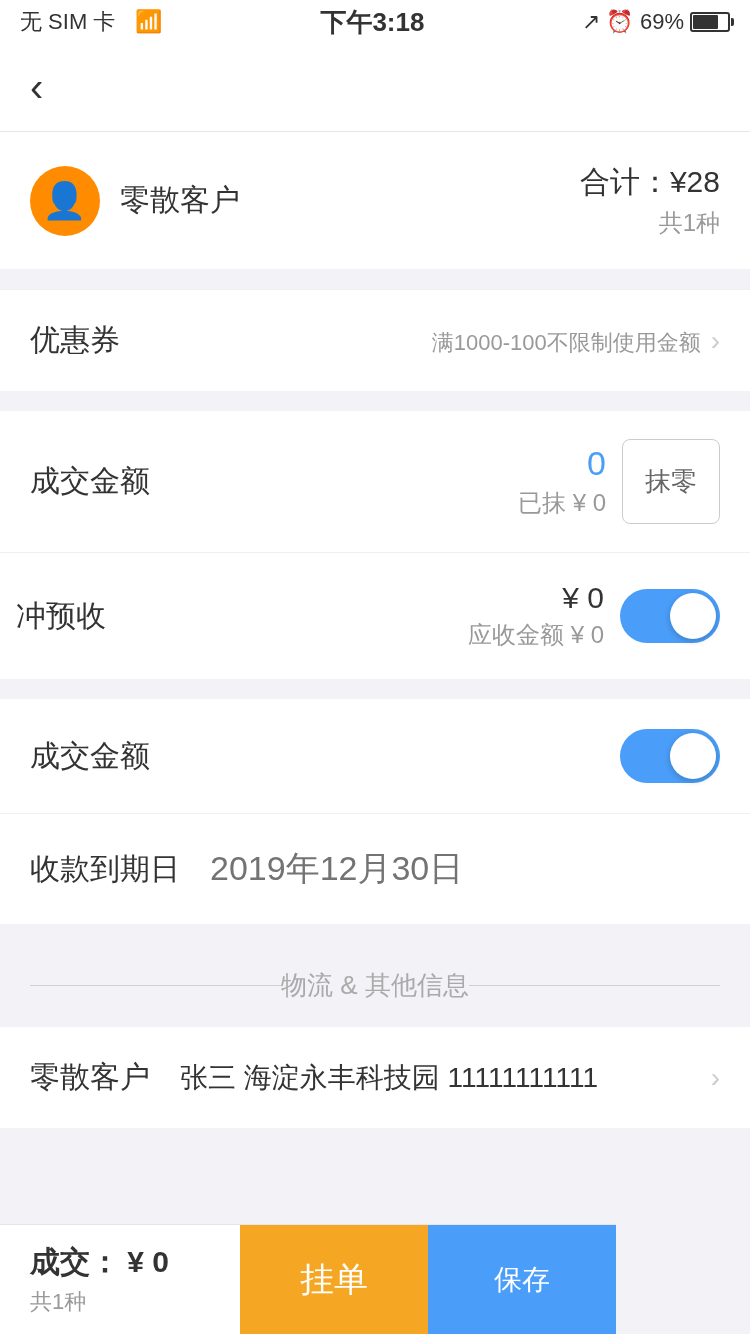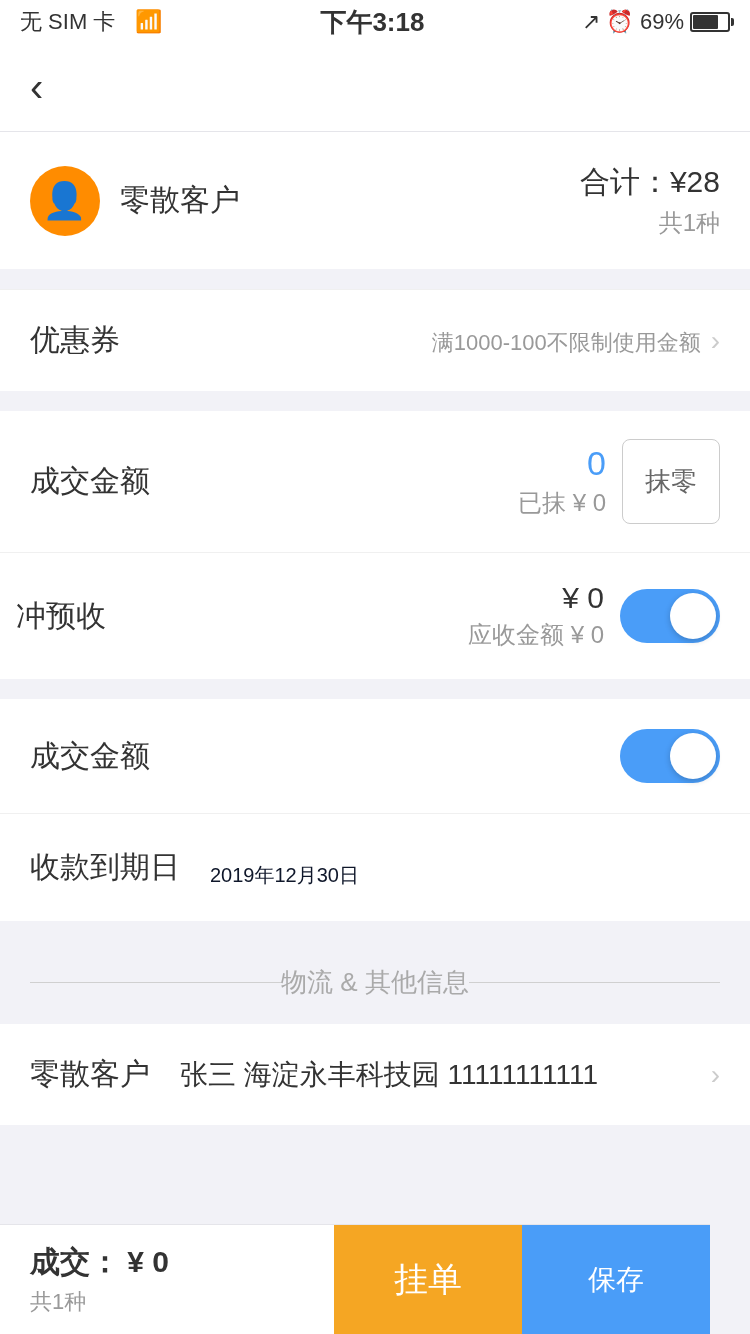--- a/index.html
+++ b/index.html
@@ -283,23 +283,22 @@
       align-items: center;
       border-top: 1px solid #f0f0f0;
     }
     .due-label {
       font-size: 30px;
       color: #333;
       margin-right: 30px;
       white-space: nowrap;
     }
     .due-value {
-      font-size: 20px;
-      color: #0f172a;
-      margin-top: 16px;
+      font-size: 34px;
+      color: #737373;
     }
 
     
     .logistics-divider {
       background: #f2f2f7;
       padding: 24px 30px;
       display: flex;
       align-items: center;
       justify-content: center;
     }
@@ -331,21 +330,21 @@
       font-size: 28px;
       color: #333;
       flex: 1;
     }
 
     
     .bottom-bar {
       position: fixed;
       bottom: 0;
       left: 0;
-      width: 710px;
+      width: 616px;
       height: 110px;
       background: #fff;
       display: flex;
       align-items: center;
       border-top: 1px solid #e5e5ea;
     }
     .bottom-summary {
       flex: 1;
       padding: 0 30px;
     }

